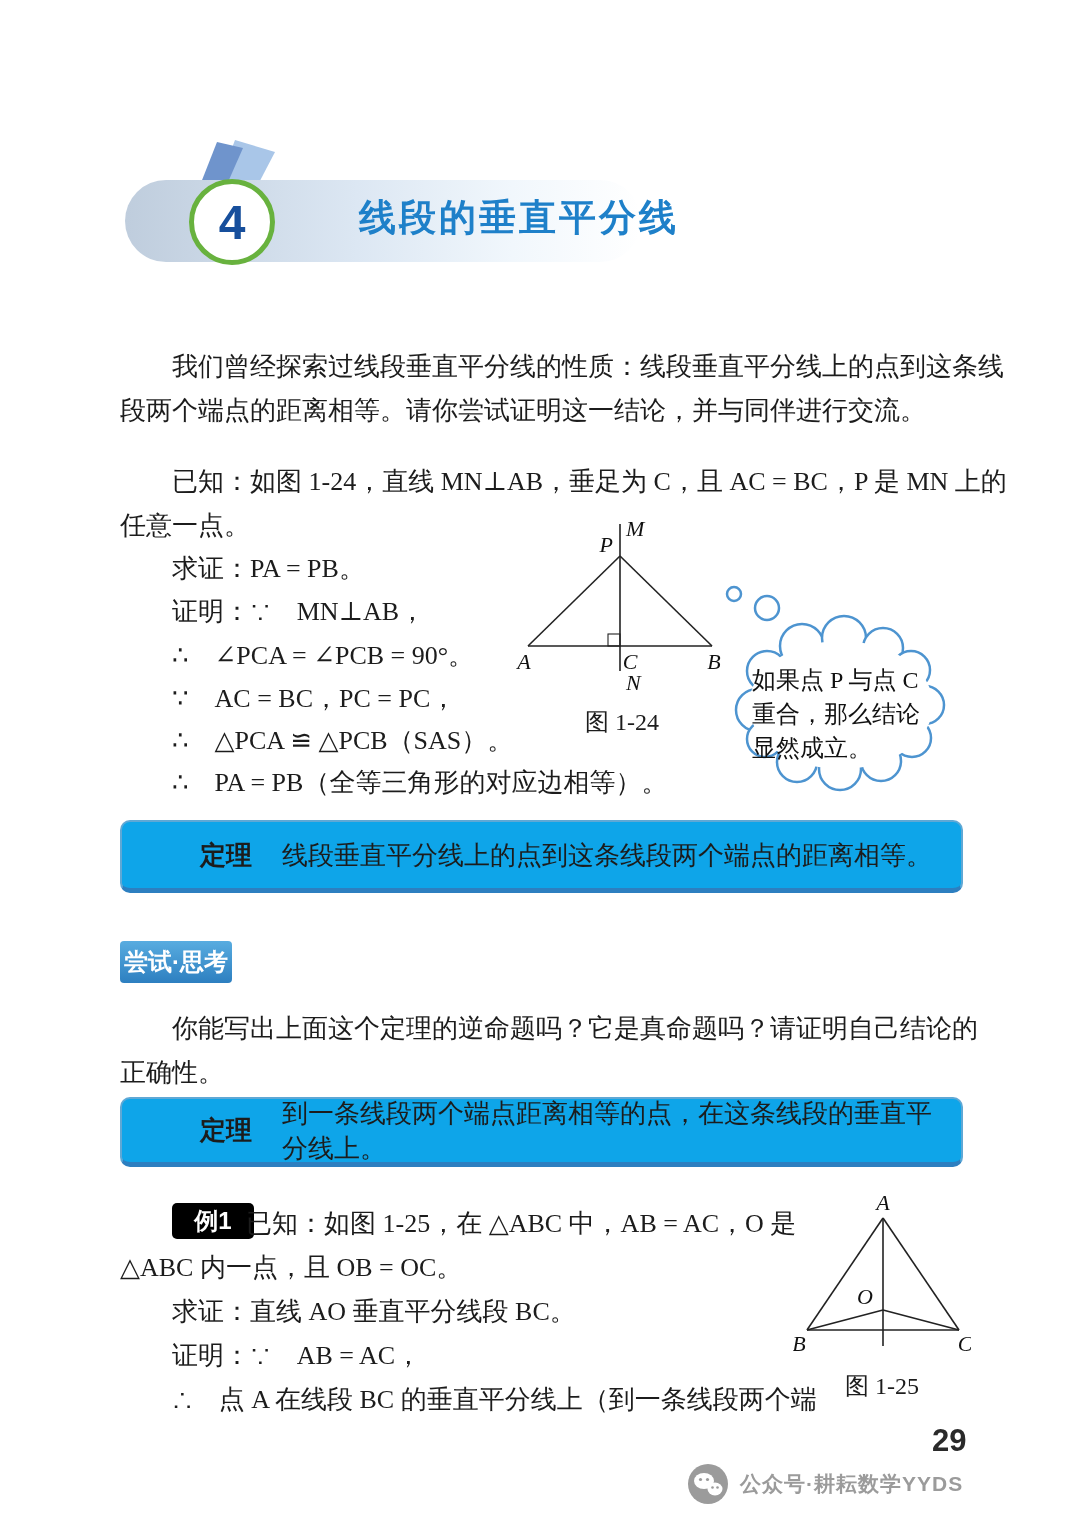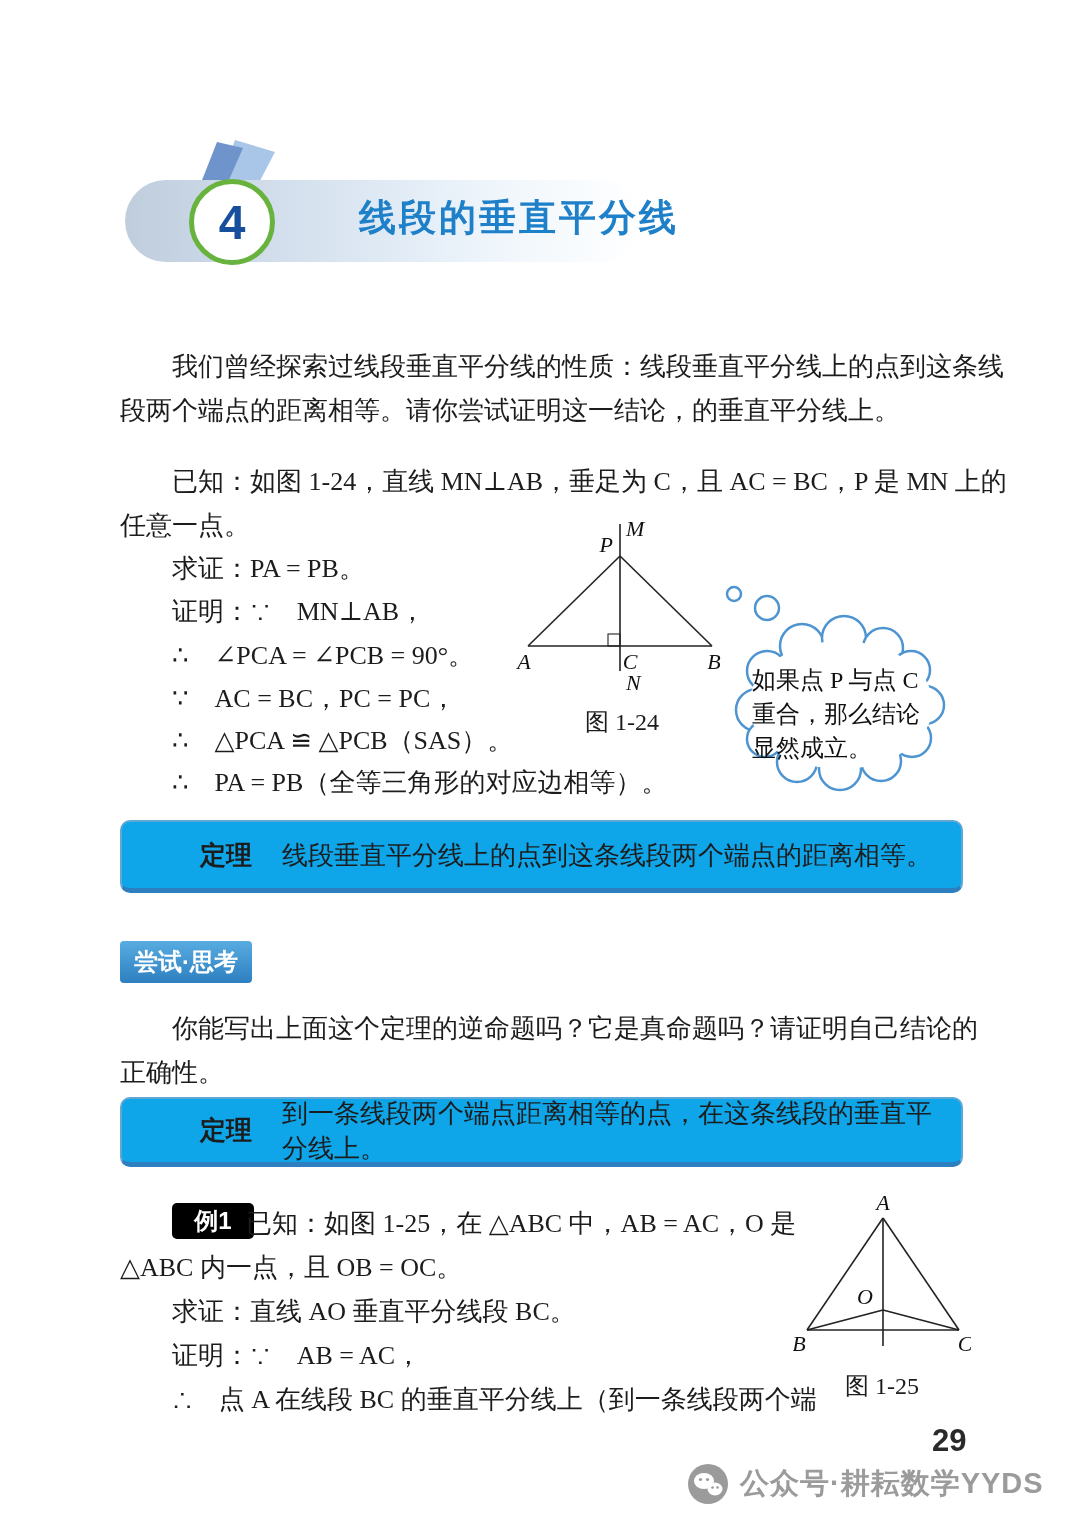--- a/index.html
+++ b/index.html
@@ -44,59 +44,59 @@
     background:#0ea5e9; border:2px solid #5fa8d5; border-bottom:5px solid #2d7fc0;
     border-radius:10px; display:flex; align-items:center; padding:0 20px 0 78px;
     font-size:26px;
   }
   .th-label {
     font-family:"Liberation Sans","DejaVu Sans",sans-serif; font-weight:bold;
     margin-right:30px; flex:none;
   }
   
   .try-badge {
-    position:absolute; left:120px; top:941px; width:132px; height:42px;
+    position:absolute; left:120px; top:941px; width:112px; height:42px;
     background:linear-gradient(180deg,#58ace0 0%,#2d7fc0 100%); color:#ffffff;
     font-family:"Liberation Sans","DejaVu Sans",sans-serif; font-weight:bold; font-size:24px;
     display:flex; align-items:center; justify-content:center; border-radius:4px;
   }
   .ex-badge {
     position:absolute; left:172px; top:1203px; width:82px; height:36px;
     background:#000000; color:#ffffff; border-radius:5px;
     font-family:"Liberation Sans","DejaVu Sans",sans-serif; font-weight:bold; font-size:24px;
     display:flex; align-items:center; justify-content:center;
   }
   
   .page-num {
     position:absolute; left:932px; top:1423px; font-size:31px; font-weight:600; color:#2a2a2a;
     font-family:"Liberation Sans","DejaVu Sans",sans-serif;
   }
   .footer {
     position:absolute; left:688px; top:1464px; display:flex; align-items:center; gap:12px;
     color:#9b9b9b; font-family:"Liberation Sans","DejaVu Sans",sans-serif;
-    font-weight:bold; font-size:29px; letter-spacing:1px;
+    font-weight:bold; font-size:21px; letter-spacing:1px;
   }
 </style>
 </head>
 <body>
 
 <div class="page">
 
   <svg class="flag" width="92" height="62" viewBox="0 0 92 62">
     <polygon points="30,62 52,4 92,16 68,62" fill="#a9c6e8"></polygon>
     <polygon points="12,62 34,6 60,12 38,62" fill="#6f94cc"></polygon>
   </svg>
   <div class="pill"></div>
   <div class="ring">
     <span>4</span>
   </div>
   <div class="sec-title">线段的垂直平分线</div>
 
   <div class="t-line" style="left:172px; top:347px;">我们曾经探索过线段垂直平分线的性质：线段垂直平分线上的点到这条线</div>
-  <div class="t-line" style="left:120px; top:391px;">段两个端点的距离相等。请你尝试证明这一结论，的垂直平分线上。</div>
+  <div class="t-line" style="left:120px; top:391px;">段两个端点的距离相等。请你尝试证明这一结论，并与同伴进行交流。</div>
 
   <div class="t-line" style="left:172px; top:462px;">已知：如图 1-24，直线 MN⊥AB，垂足为 C，且 AC = BC，P 是 MN 上的</div>
   <div class="t-line" style="left:120px; top:506px;">任意一点。</div>
   <div class="t-line" style="left:172px; top:549px;">求证：PA = PB。</div>
   <div class="t-line" style="left:172px; top:592px;">证明：∵　MN⊥AB，</div>
   <div class="t-line" style="left:172px; top:636px;">∴　∠PCA = ∠PCB = 90°。</div>
   <div class="t-line" style="left:172px; top:679px;">∵　AC = BC，PC = PC，</div>
   <div class="t-line" style="left:172px; top:721px;">∴　△PCA ≌ △PCB（SAS）。</div>
   <div class="t-line" style="left:172px; top:763px;">∴　PA = PB（全等三角形的对应边相等）。</div>
 

